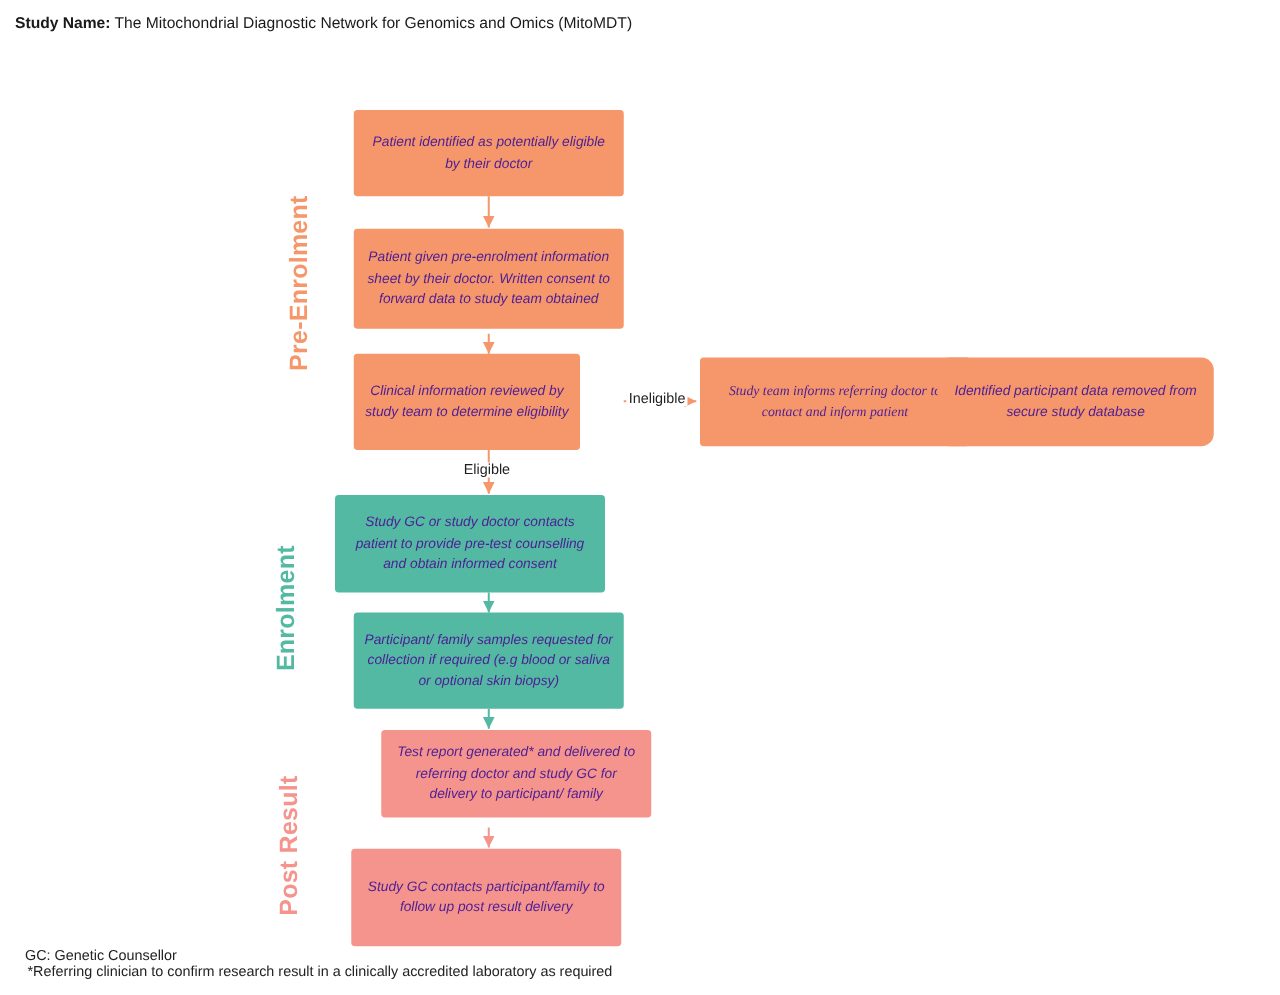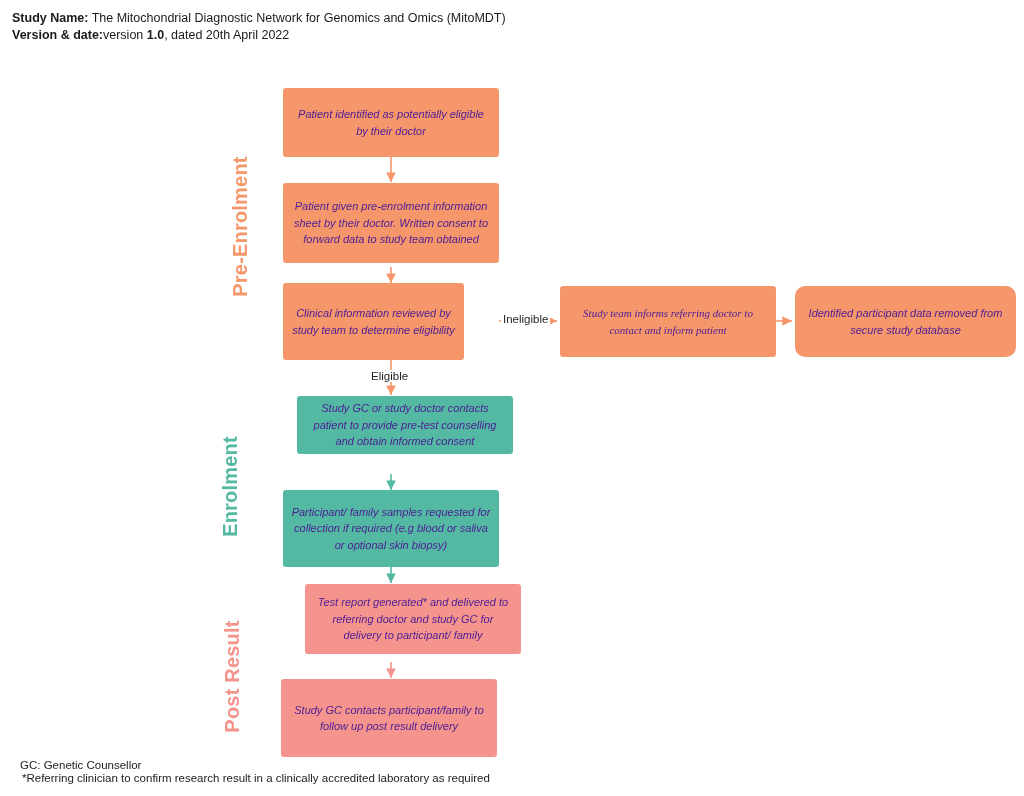--- a/index.html
+++ b/index.html
@@ -100,23 +100,20 @@
     pointer-events: none;
   }
 </style>
 </head>
 <body>
 
 <div class="header">
   <div class="row">
     <span class="lbl">Study Name:</span>
     <span class="val">The Mitochondrial Diagnostic Network for Genomics and Omics (MitoMDT)</span>
-  </div>
-  <div class="row">
-    <span class="lbl">Version &amp; date:</span><span class="val"><span>version </span><b>1.0</b><span>, dated 20th April 2022</span></span>
   </div>
 </div>
 
 <div class="canvas">
 
   <svg class="arrows" viewBox="0 0 1024 796">
     <defs>
       <marker id="arrO" markerWidth="8" markerHeight="8" refX="6" refY="3" orient="auto">
         <path d="M0,0 L6,3 L0,6 z" fill="#f5976a"></path>
       </marker>
@@ -164,25 +161,25 @@
   </div>
 
   <div class="box orange" style="left:283px; top:283px; width:181px; height:77px;">
     <span>Clinical information reviewed by study team to determine eligibility</span>
   </div>
 
   <div class="box orange" style="left:560px; top:286px; width:216px; height:71px;font-family:Liberation Serif, serif;">
     <span>Study team informs referring doctor to contact and inform patient</span>
   </div>
 
-  <div class="box orange" style="left:795px; top:286px; width:221px; height:71px;border-radius:10px;">
+  <div class="box orange" style="left:750px; top:286px; width:221px; height:71px;border-radius:10px;">
     <span>Identified participant data removed from secure study database</span>
   </div>
 
-  <div class="box teal" style="left:297px; top:396px; width:216px; height:58px;">
+  <div class="box teal" style="left:268px; top:396px; width:216px; height:78px;">
     <span>Study GC or study doctor contacts patient to provide pre-test counselling and obtain informed consent</span>
   </div>
 
   <div class="box teal" style="left:283px; top:490px; width:216px; height:77px;">
     <span>Participant/ family samples requested for collection if required (e.g blood or saliva or optional skin biopsy)</span>
   </div>
 
   <div class="box salmon" style="left:281px; top:584px; width:216px; height:70px;margin-left:24px;">
     <span>Test report generated* and delivered to referring doctor and study GC for delivery to participant/ family</span>
   </div>

